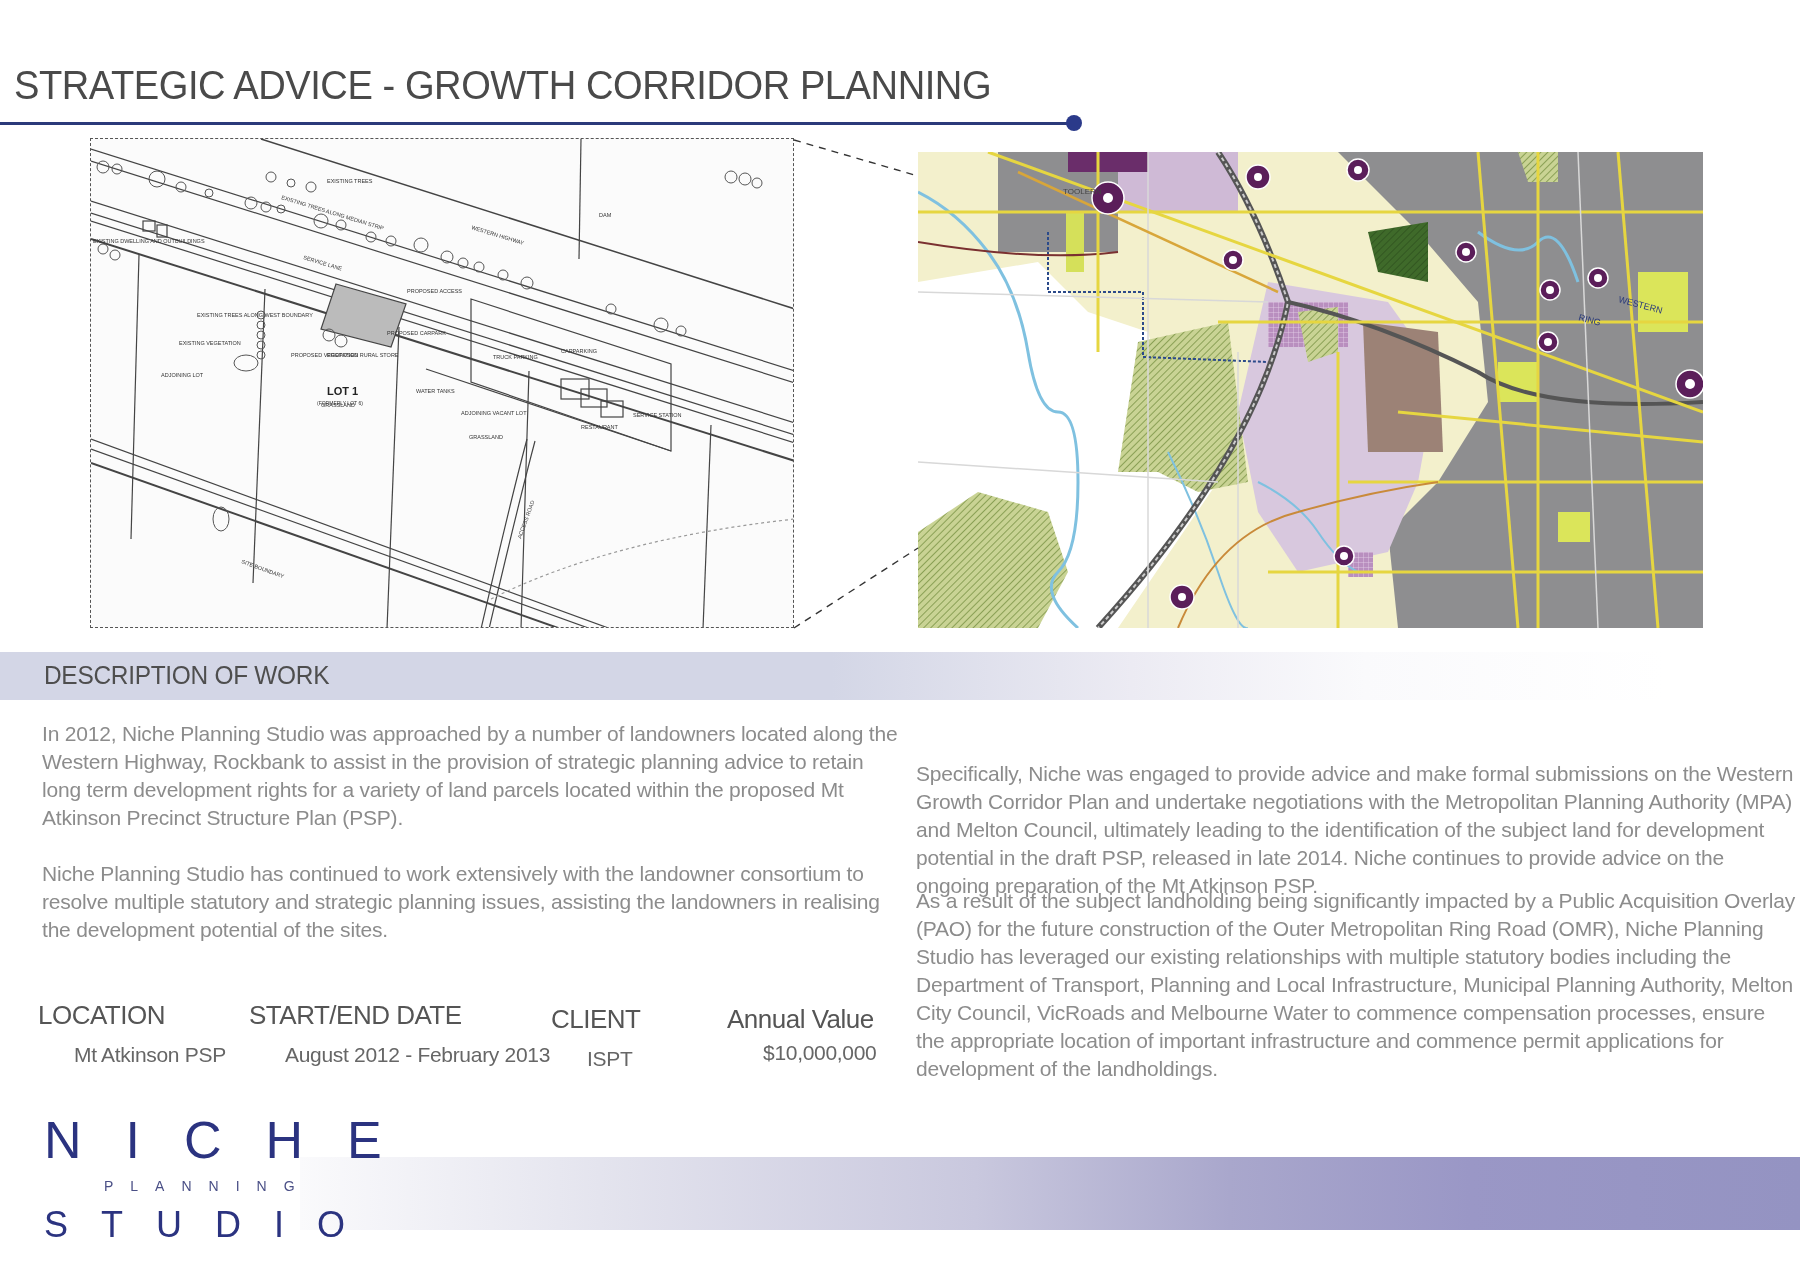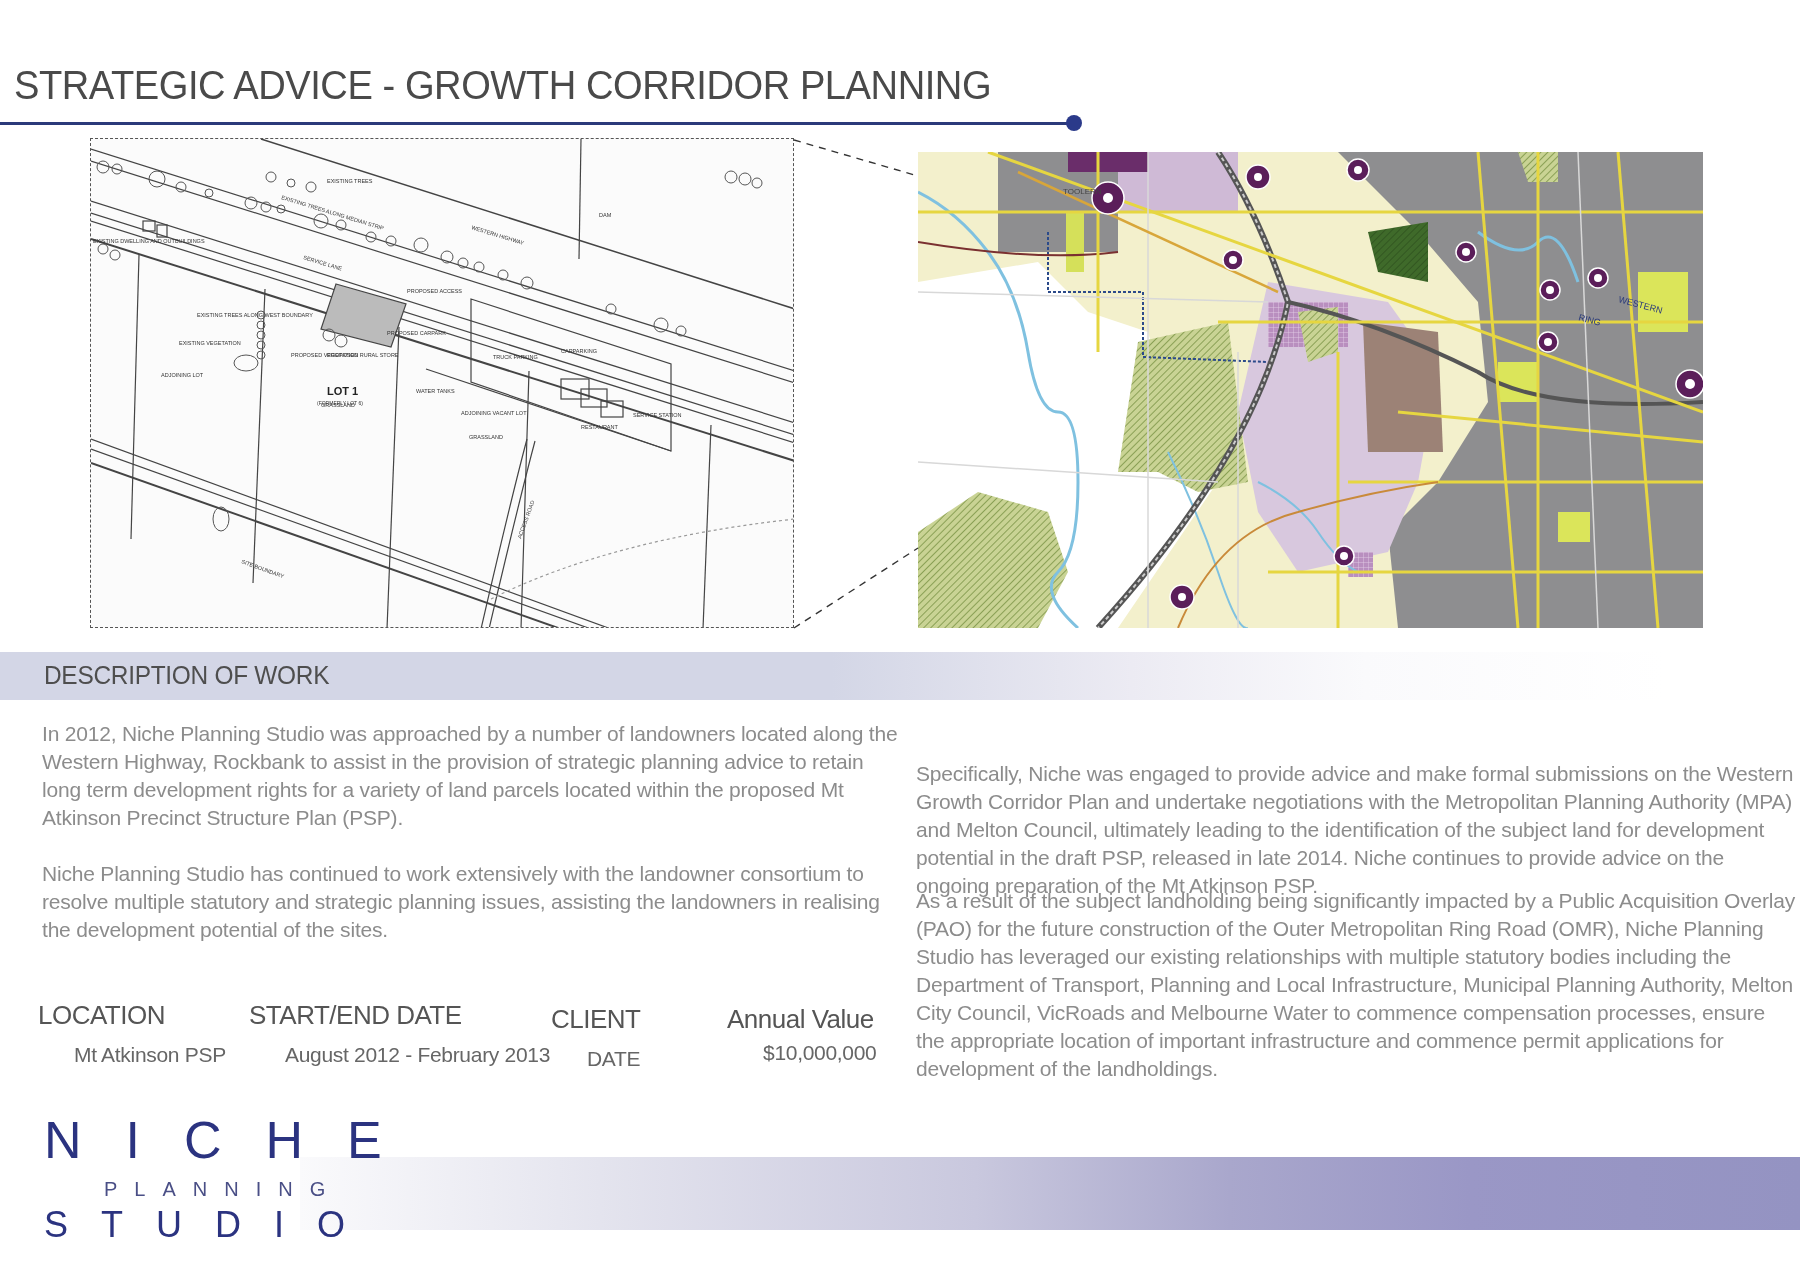--- a/index.html
+++ b/index.html
@@ -41,21 +41,21 @@
   .m-date { left: 249px; }
   .m-client { left: 551px; top: 1004px; }
   .m-value { left: 727px; top: 1004px; }
   .m-value .meta-value { margin-top: 6px; }
 
   
   .footer-bar { position: absolute; left: 300px; top: 1157px; width: 1500px; height: 73px;
     background: linear-gradient(to right, #fafafc 0%, #e4e4ee 20%, #c9c8de 45%, #a9a7cc 62%, #9a97c6 78%, #9493c2 100%); }
   .logo { position: absolute; left: 44px; top: 1110px; color: #2b3380; font-family: "Liberation Sans", sans-serif; }
   .logo-line1 { position: absolute; left: 0; top: 0; font-size: 52px; letter-spacing: 44px; font-weight: 400; white-space: nowrap; }
-  .logo-line2 { position: absolute; left: 60px; top: 68px; font-size: 20px; letter-spacing: 17px; color: #4a4f86; white-space: nowrap; }
+  .logo-line2 { position: absolute; left: 60px; top: 68px; font-size: 14px; letter-spacing: 17px; color: #4a4f86; white-space: nowrap; }
   .logo-line3 { position: absolute; left: 0; top: 94px; font-size: 36px; letter-spacing: 33px; font-weight: 400; white-space: nowrap; }
 </style>
 </head>
 <body>
 
 <h1 class="page-title">STRATEGIC ADVICE - GROWTH CORRIDOR PLANNING</h1>
 <div class="title-rule"></div>
 <div class="title-dot"></div>
 
 <div class="site-plan">
@@ -299,21 +299,21 @@
 <div class="meta m-loc">
   <div class="meta-label">LOCATION</div>
   <div class="meta-value">Mt Atkinson PSP</div>
 </div>
 <div class="meta m-date">
   <div class="meta-label">START/END DATE</div>
   <div class="meta-value">August 2012 - February 2013</div>
 </div>
 <div class="meta m-client">
   <div class="meta-label">CLIENT</div>
-  <div class="meta-value">DATE</div>
+  <div class="meta-value">ISPT</div>
 </div>
 <div class="meta m-value">
   <div class="meta-label">Annual Value</div>
   <div class="meta-value">$10,000,000</div>
 </div>
 
 <div class="footer-bar"></div>
 <div class="logo">
   <div class="logo-line1">NICHE</div>
   <div class="logo-line2">PLANNING</div>

